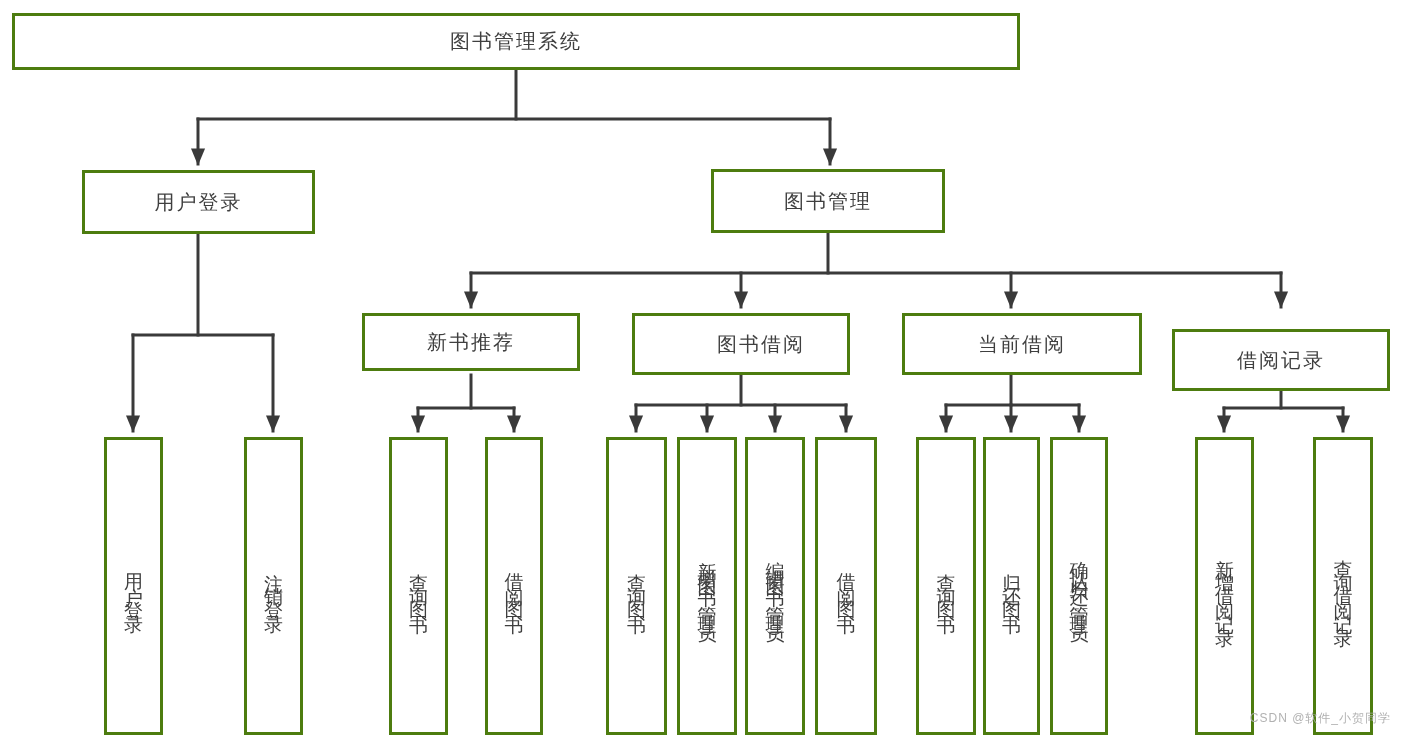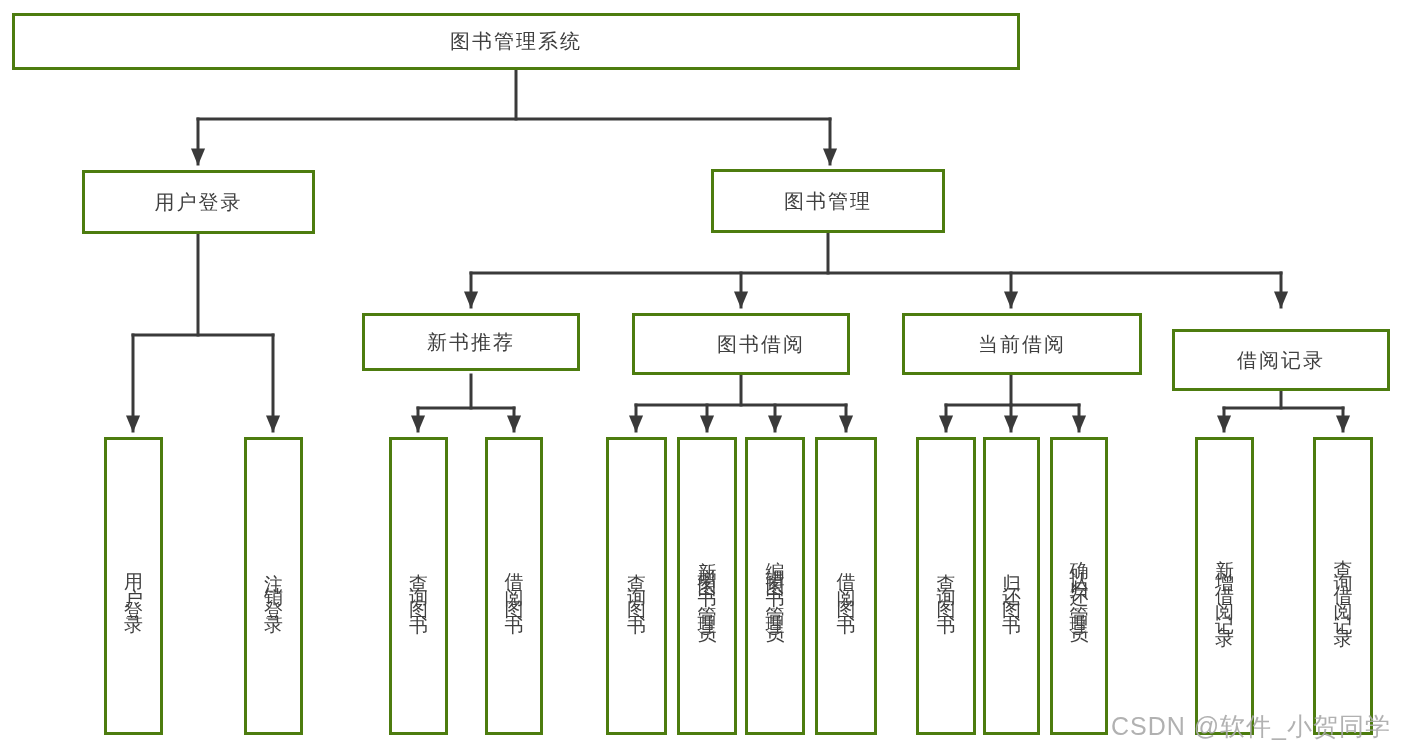--- a/index.html
+++ b/index.html
@@ -17,21 +17,21 @@
   .node--leaf { font-size:19px; }
   .node--leaf .vtext {
     writing-mode: vertical-rl; text-orientation: mixed;
     white-space: nowrap; display:block;
   }
   .vtext--short { letter-spacing:14px; }
   .vtext--mid   { letter-spacing:14px; }
   .vtext--long  { letter-spacing:9px; }
   .watermark {
     position:absolute; right:14px; top:710px; z-index:5;
-    font-size:25px; color:rgba(170,170,170,0.92); letter-spacing:1px;
+    font-size:12px; color:rgba(170,170,170,0.92); letter-spacing:1px;
     white-space:nowrap;
   }
 </style>
 </head>
 <body>
 
 <div class="canvas">
 
   <svg class="connector-layer" width="1405" height="747" viewBox="0 0 1405 747">
     <defs>

